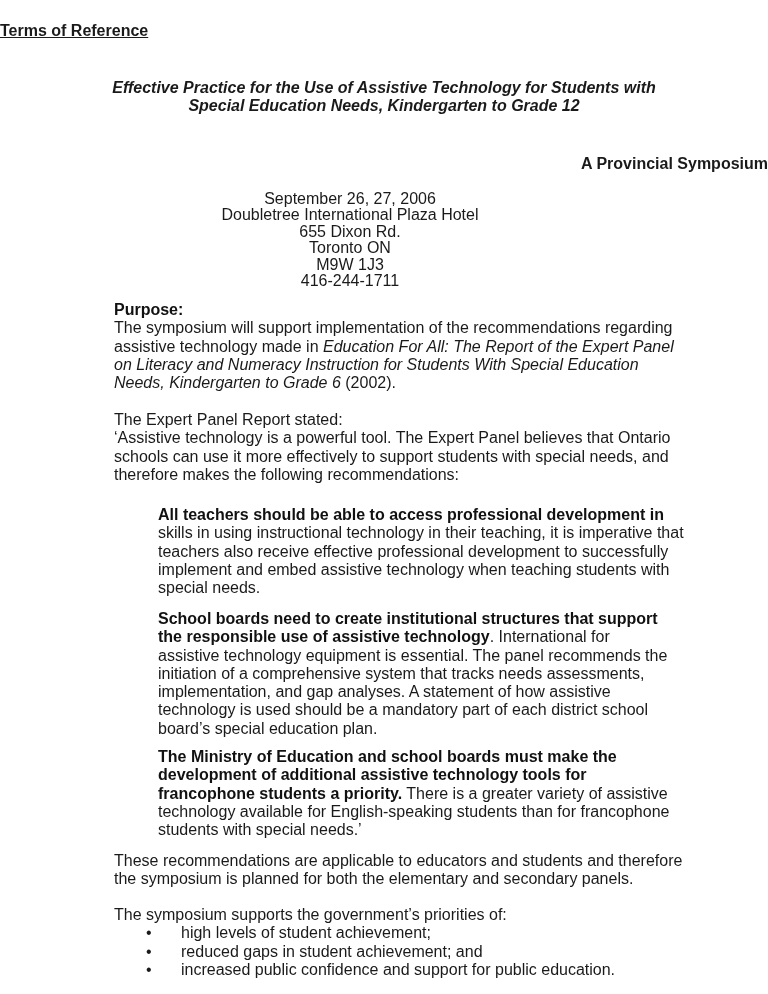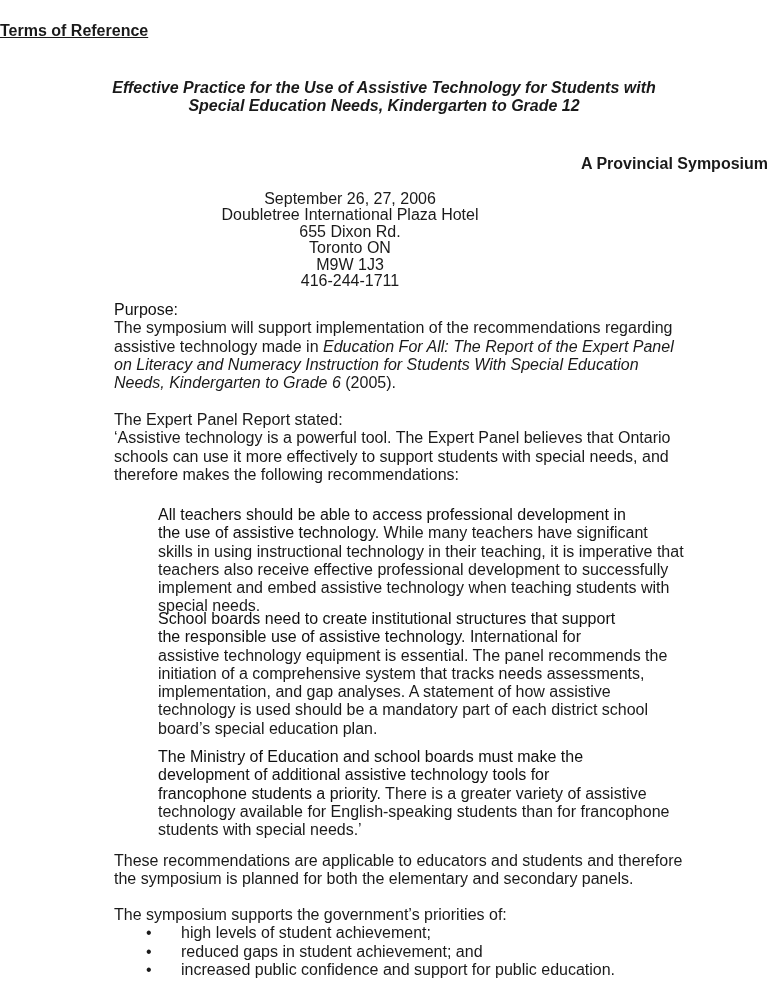--- a/index.html
+++ b/index.html
@@ -11,21 +11,21 @@
   .page { position: absolute; left: 0; top: 0; width: 768px; height: 994px; }
   .abs { position: absolute; }
   .title { left: 0; width: 768px; top: 22px; font-weight: bold; text-decoration: underline; }
   .subtitle { left: 0; width: 768px; top: 79px; font-weight: bold; font-style: italic; text-align: center; }
   .symp { left: 0; width: 768px; top: 155px; font-weight: bold; text-align: right; }
   .venue { left: 0; width: 700px; top: 191px; text-align: center; line-height: 16.4px; }
   .venue div { height: 16.4px; }
   .body-block { left: 114px; width: 620px; }
   .indent-block { left: 158px; width: 560px; }
   .line { white-space: nowrap; height: 18.3px; }
-  b { font-weight: normal; color: #111; }
+  b { font-weight: bold; color: #111; }
   i { font-style: italic; }
   ul.bullets { list-style: none; margin: 0; padding: 0; }
   ul.bullets li { position: relative; padding-left: 37px; height: 18.3px; white-space: nowrap; }
   ul.bullets li .dot { position: absolute; left: 2px; top: 0; }
 </style>
 </head>
 <body>
 
 <div class="page">
 
@@ -45,33 +45,32 @@
     <div>Toronto ON</div>
     <div>M9W 1J3</div>
     <div>416-244-1711</div>
   </div>
 
   <div class="abs body-block" style="top:301px;">
     <div class="line"><b>Purpose:</b></div>
     <div class="line">The symposium will support implementation of the recommendations regarding</div>
     <div class="line"><span>assistive technology made in </span><i>Education For All: The Report of the Expert Panel</i></div>
     <div class="line"><i>on Literacy and Numeracy Instruction for Students With Special Education</i></div>
-    <div class="line"><i>Needs, Kindergarten to Grade 6</i><span> (2005).</span></div>
+    <div class="line"><i>Needs, Kindergarten to Grade 6</i><span> (2002).</span></div>
   </div>
 
   <div class="abs body-block" style="top:411px;">
     <div class="line">The Expert Panel Report stated:</div>
     <div class="line">‘Assistive technology is a powerful tool. The Expert Panel believes that Ontario</div>
     <div class="line">schools can use it more effectively to support students with special needs, and</div>
     <div class="line">therefore makes the following recommendations:</div>
   </div>
 
   <div class="abs indent-block" style="top:506px;">
     <div class="line"><b>All teachers should be able to access professional development in</b></div>
-    <div class="line"><b>the use of assistive technology</b><span>. While many teachers have significant</span></div>
     <div class="line">skills in using instructional technology in their teaching, it is imperative that</div>
     <div class="line">teachers also receive effective professional development to successfully</div>
     <div class="line">implement and embed assistive technology when teaching students with</div>
     <div class="line">special needs.</div>
   </div>
 
   <div class="abs indent-block" style="top:610px;">
     <div class="line"><b>School boards need to create institutional structures that support</b></div>
     <div class="line"><b>the responsible use of assistive technology</b><span>. International for</span></div>
     <div class="line">assistive technology equipment is essential. The panel recommends the</div>

